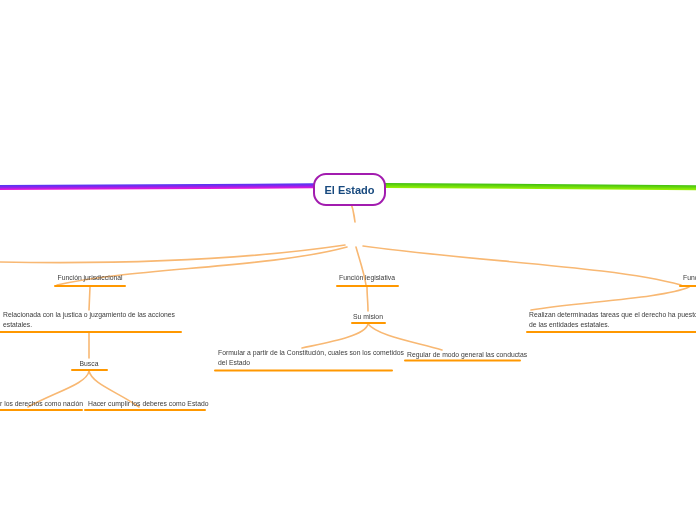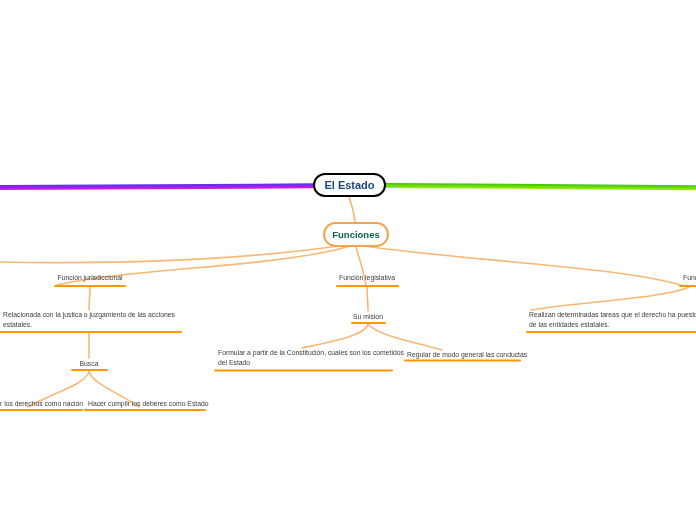--- a/index.html
+++ b/index.html
@@ -20,22 +20,22 @@
     left:385px;top:183px;width:311px;
     background:linear-gradient(180deg,#3fbf10 0%,#9cf406 100%);
     transform:rotate(0.4deg);transform-origin:left center;
   }
   .pill{
     position:absolute;z-index:3;background:#ffffff;
     border-radius:13px;display:flex;align-items:center;justify-content:center;
     font-weight:bold;cursor:pointer;box-sizing:border-box;
   }
   .pill-root{
-    left:313px;top:173px;width:73px;height:24px;
-    border:2px solid #000000;color:#17497e;font-size:11px;
+    left:313px;top:173px;width:73px;height:33px;
+    border:2px solid #a21caf;color:#17497e;font-size:11px;
   }
   .pill-hub{
     left:323px;top:222px;width:66px;height:25px;
     border:2px solid #f2a44c;color:#11614e;font-size:9.5px;
   }
   .tlabel{
     position:absolute;z-index:2;font-size:6.8px;line-height:10px;
     color:#3b3b3b;white-space:nowrap;cursor:pointer;
   }
   .tcenter{transform:translateX(-50%);}
@@ -76,23 +76,20 @@
       <line x1="215" y1="370.5" x2="392" y2="370.5"></line>
       <line x1="405" y1="360.5" x2="520" y2="360.5"></line>
       <line x1="680" y1="286" x2="702" y2="286"></line>
       <line x1="527" y1="332" x2="702" y2="332"></line>
     </g>
   </svg>
 
   <div class="pill pill-root">
     <span>El Estado</span>
   </div>
-  <div class="pill pill-hub">
-    <span>Funciones</span>
-  </div>
 
   <div class="tlabel tcenter" style="left:90px;top:273px;">Función jurisdiccional</div>
   <div class="tlabel" style="left:3px;top:310px;">
     <span class="tline">Relacionada con la justica o juzgamiento de las acciones</span>
     <span class="tline">estatales.</span>
   </div>
   <div class="tlabel tcenter" style="left:89px;top:359px;">Busca</div>
   <div class="tlabel" style="left:0px;top:399px;">r los derechos como nación</div>
   <div class="tlabel" style="left:88px;top:399px;">Hacer cumplir los deberes como Estado</div>
 

